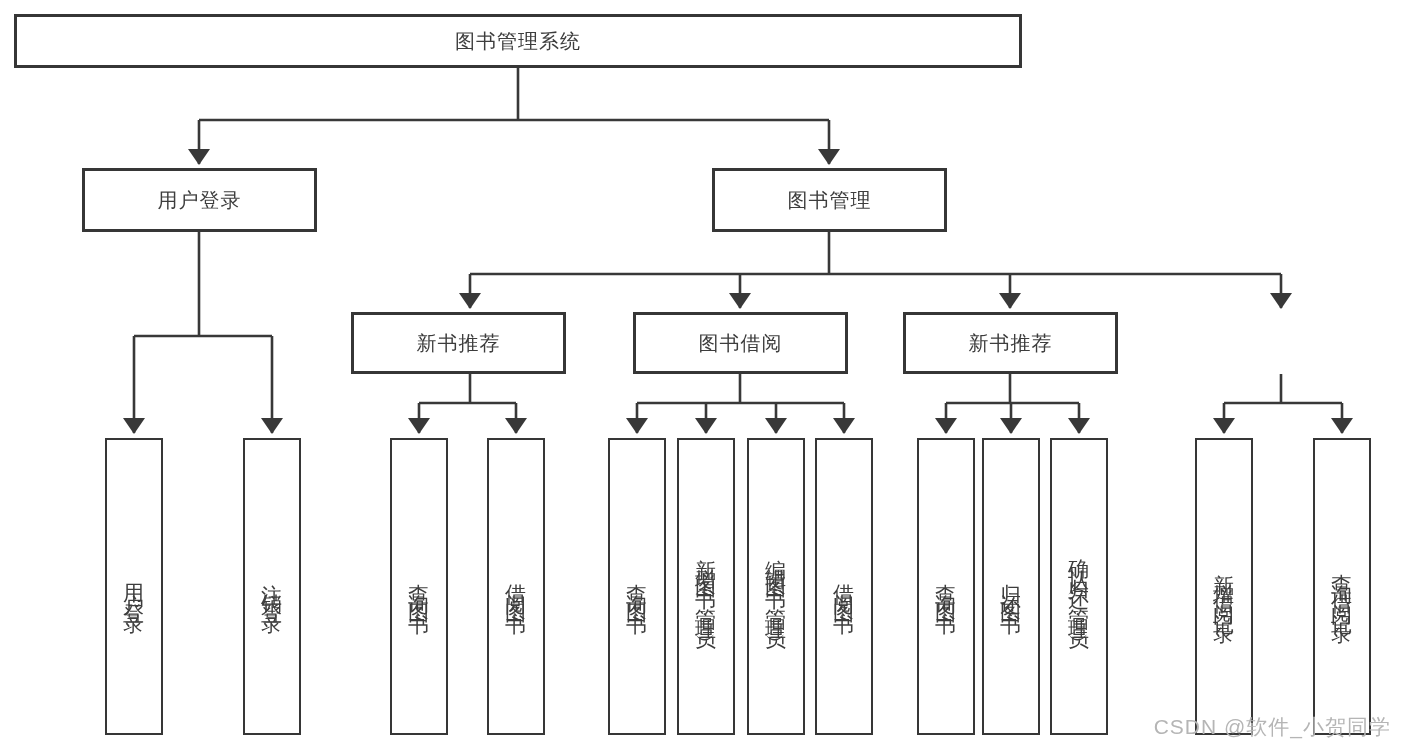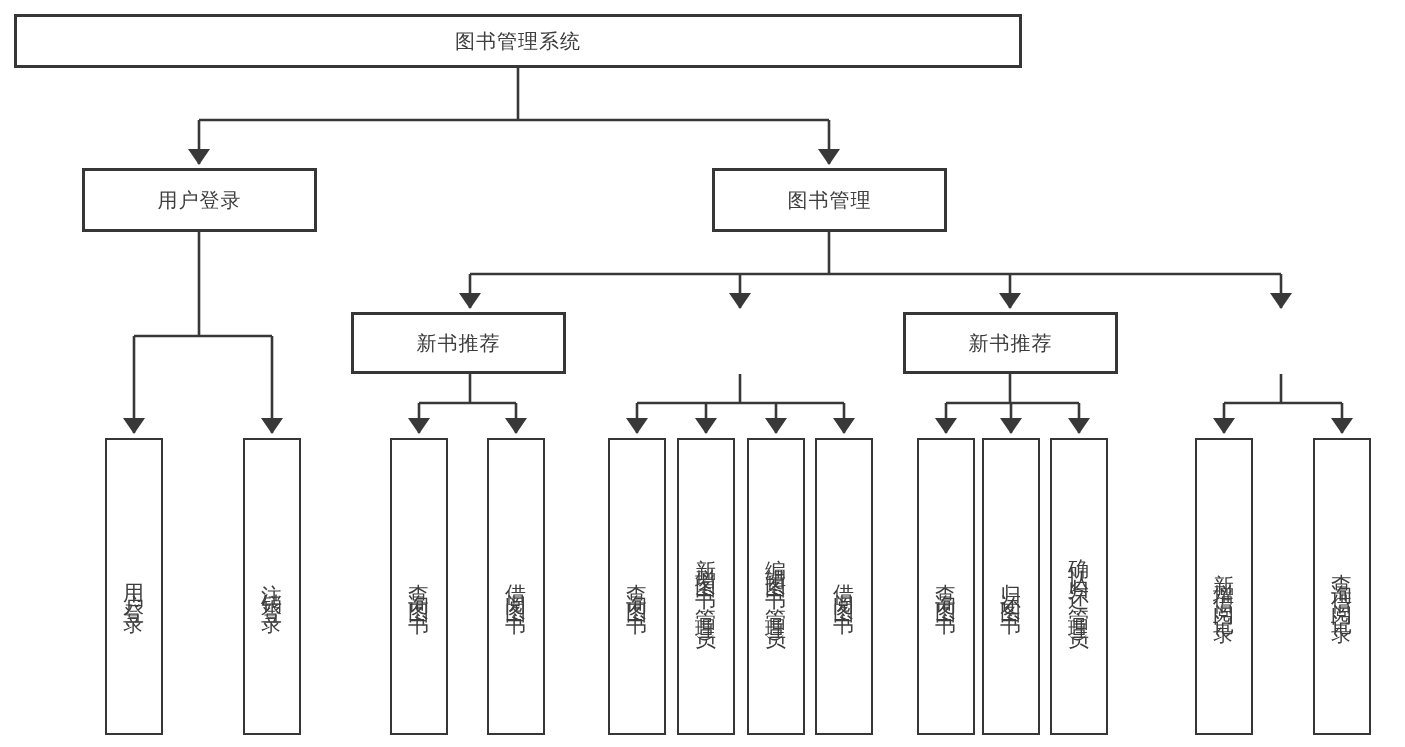--- a/index.html
+++ b/index.html
@@ -101,33 +101,35 @@
       <path d="M1342,403 V433" marker-end="url(#arr)"></path>
     </g>
   </svg>
 
   <div class="node root">图书管理系统</div>
 
   <div class="node lvl1" style="left:82px">用户登录</div>
   <div class="node lvl1" style="left:712px">图书管理</div>
 
   <div class="node lvl2" style="left:351px">新书推荐</div>
+  <div class="node lvl2" style="left:633px">图书借阅</div>
   <div class="node lvl2" style="left:903px">新书推荐</div>
 
   <div class="node leaf" style="left:105px">用户登录</div>
   <div class="node leaf" style="left:243px">注销登录</div>
 
   <div class="node leaf" style="left:390px">查询图书</div>
   <div class="node leaf" style="left:487px">借阅图书</div>
 
   <div class="node leaf" style="left:608px">查询图书</div>
   <div class="node leaf" style="left:677px">新增图书（管理员）</div>
   <div class="node leaf" style="left:747px">编辑图书（管理员）</div>
   <div class="node leaf" style="left:815px">借阅图书</div>
 
   <div class="node leaf" style="left:917px">查询图书</div>
   <div class="node leaf" style="left:982px">归还图书</div>
   <div class="node leaf" style="left:1050px">确认归还（管理员）</div>
 
   <div class="node leaf" style="left:1195px">新增借阅记录</div>
   <div class="node leaf" style="left:1313px">查询借阅记录</div>
 
+  <div class="watermark">CSDN @软件_小贺同学</div>
 </div>
 
 </body></html>

